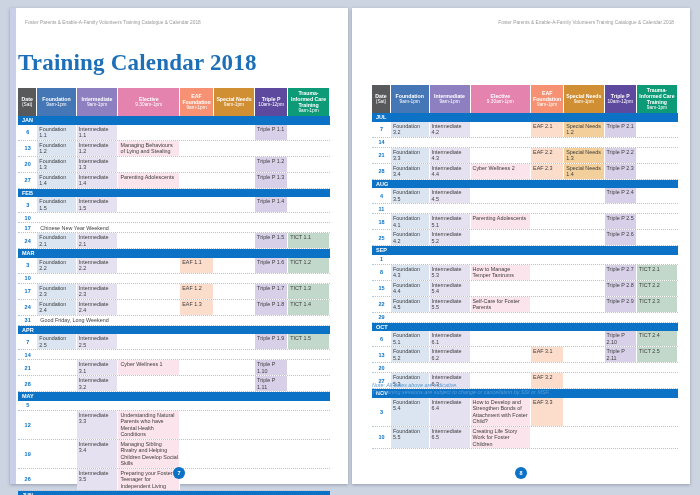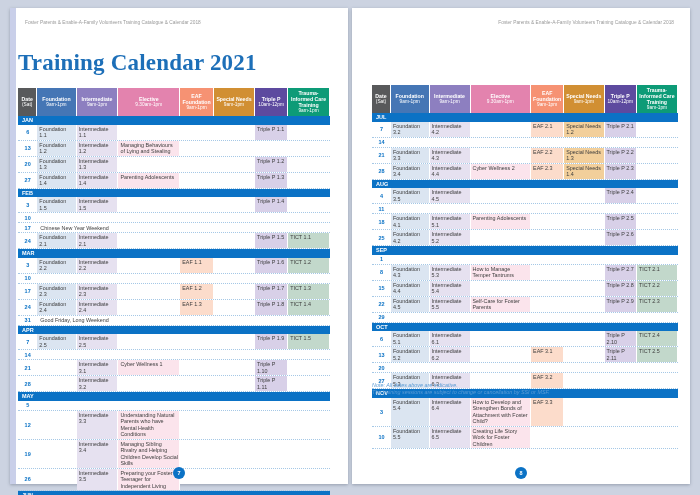--- a/index.html
+++ b/index.html
@@ -39,21 +39,21 @@
             display:flex;align-items:center;justify-content:center;}
 </style>
 </head>
 <body style="background: rgb(204, 211, 225);">
 
 <div class="spread">
 
   <div class="page" style="background: rgb(255, 255, 255);">
     <div class="edge-strip" style="background: rgb(201, 207, 233);"></div>
     <div class="running-header lft">Foster Parents &amp; Enable-A-Family Volunteers Training Catalogue &amp; Calendar 2018</div>
-    <div class="page-title" style="color: rgb(29, 111, 184);">Training Calendar 2021</div>
+    <div class="page-title" style="color: rgb(29, 111, 184);">Training Calendar 2018</div>
     <div class="cal-table" id="table-0">
         <div class="cal-header">
           <div class="col-head" style="width: 6.2%; background: rgb(88, 89, 91);">
             <div class="col-label">Date</div>
             <div class="col-sub">(Sat)</div>
           </div>
           <div class="col-head" style="width: 12.6%; background: rgb(69, 118, 181);">
             <div class="col-label">Foundation</div>
             <div class="col-sub">9am-1pm</div>
           </div>

